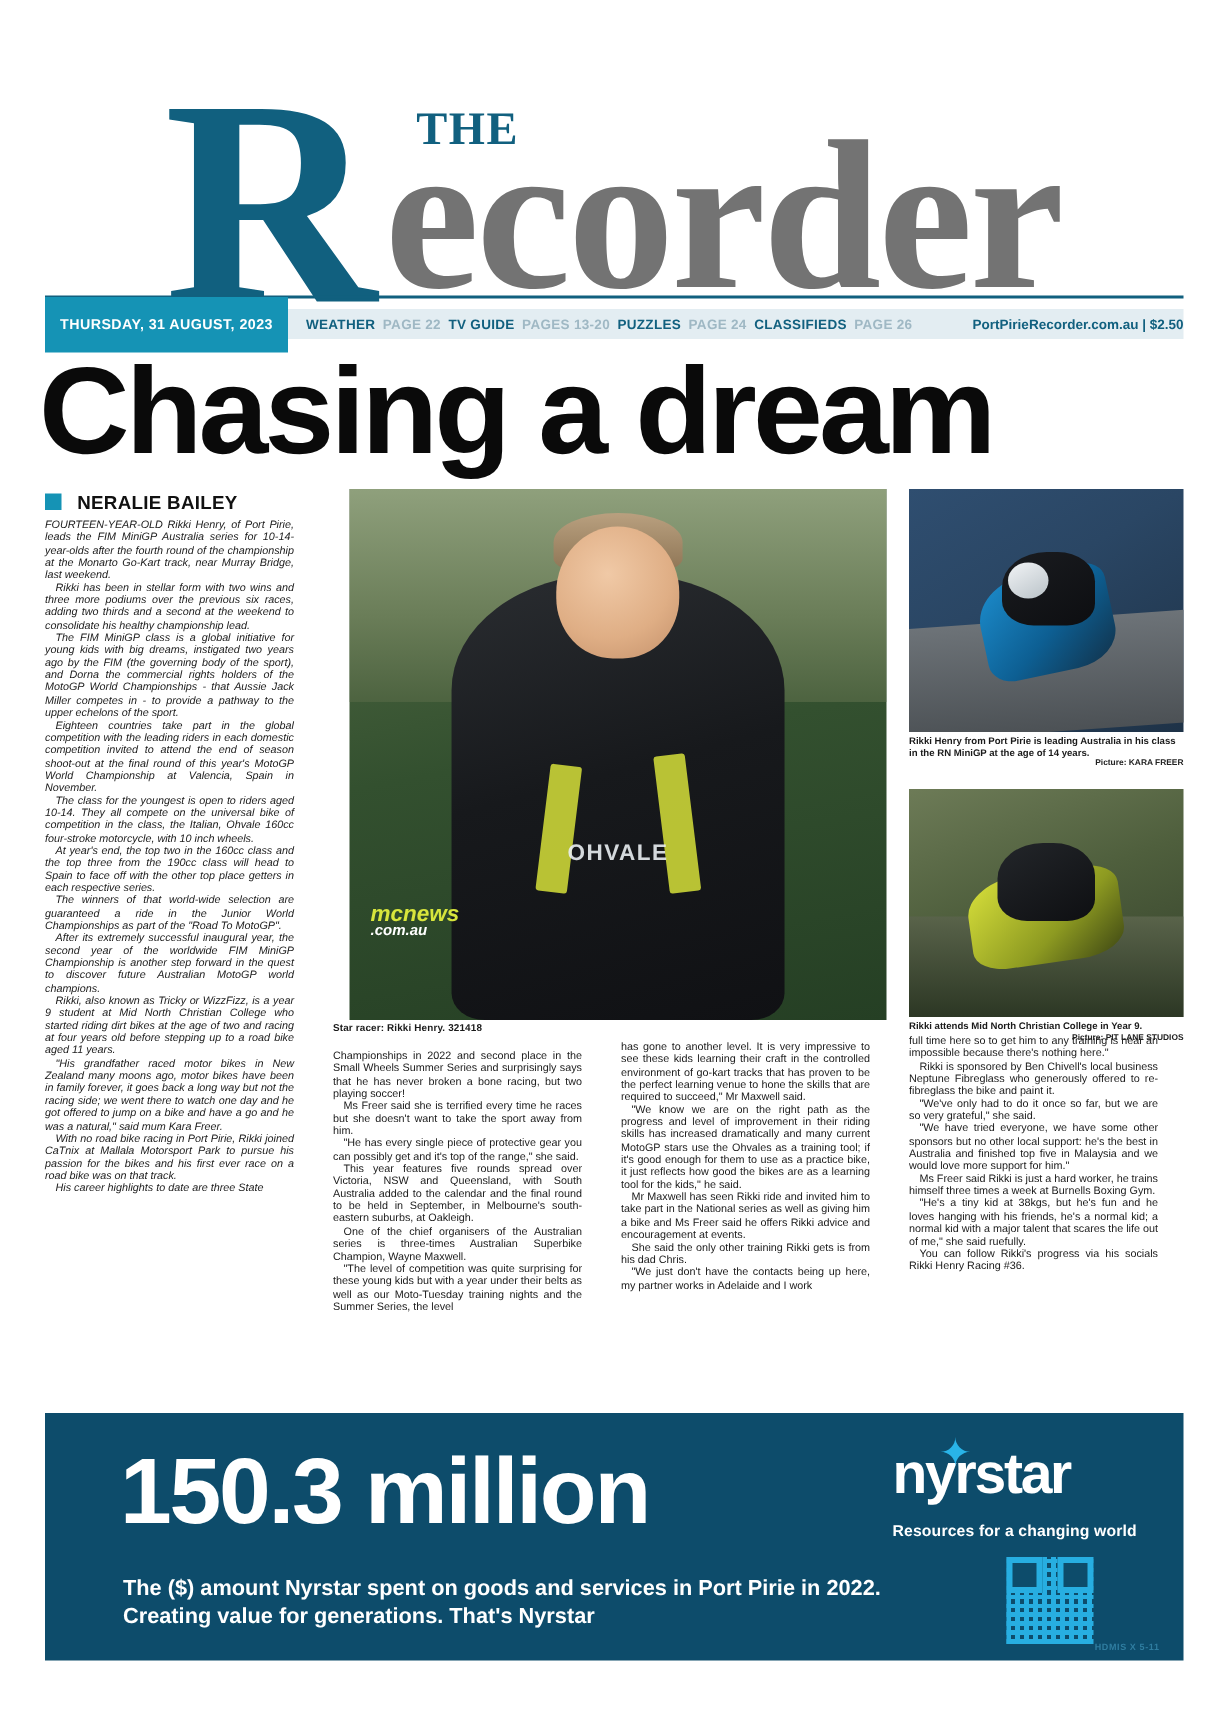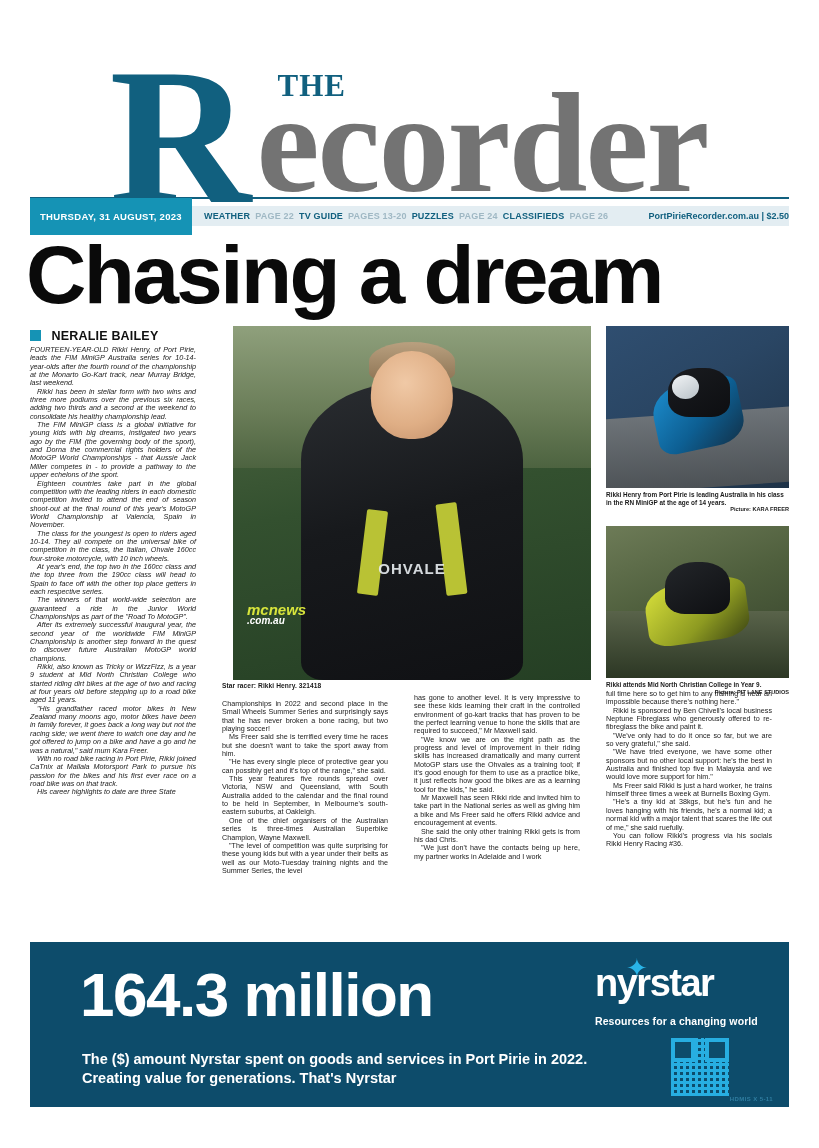--- a/index.html
+++ b/index.html
@@ -323,21 +323,21 @@
     </div>
     <div class="cap-r2">
       <span>Rikki attends Mid North Christian College in Year 9.</span>
       <div class="cap-credit-row">
           <span class="credit">Picture: PIT LANE STUDIOS</span>
         </div>
     </div>
   </div>
 
   <div class="ad">
-    <div class="ad-big">164.3 million</div>
+    <div class="ad-big">150.3 million</div>
     <div class="ad-sub">The ($) amount Nyrstar spent on goods and services in Port Pirie in 2022. Creating value for generations. That's Nyrstar</div>
     <div class="ad-logo">
       <div style="position:relative;">
         <span class="ad-star">✦</span>
         <span class="ad-logo-word">nyrstar</span>
       </div>
       <div class="ad-tag">Resources for a changing world</div>
     </div>
     <div class="qr"></div>
     <div class="ad-code">HDMIS X 5-11</div>

